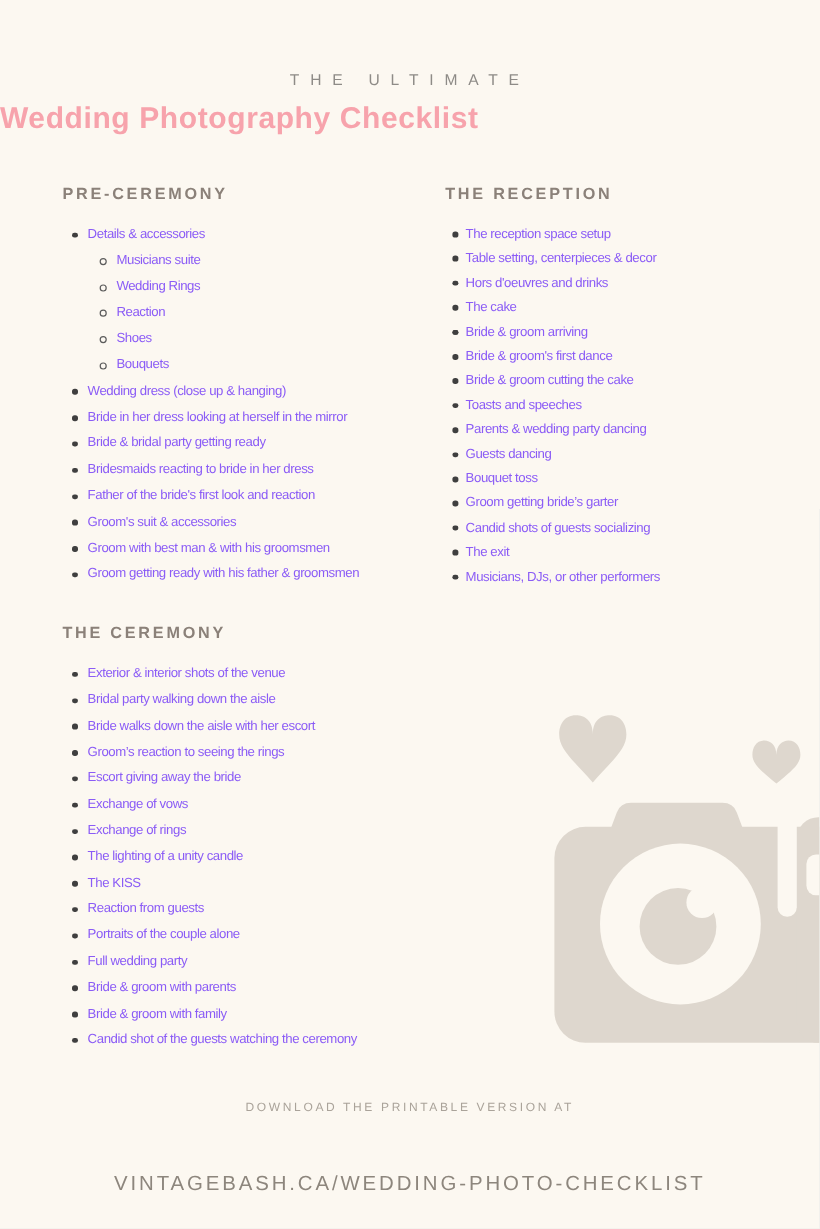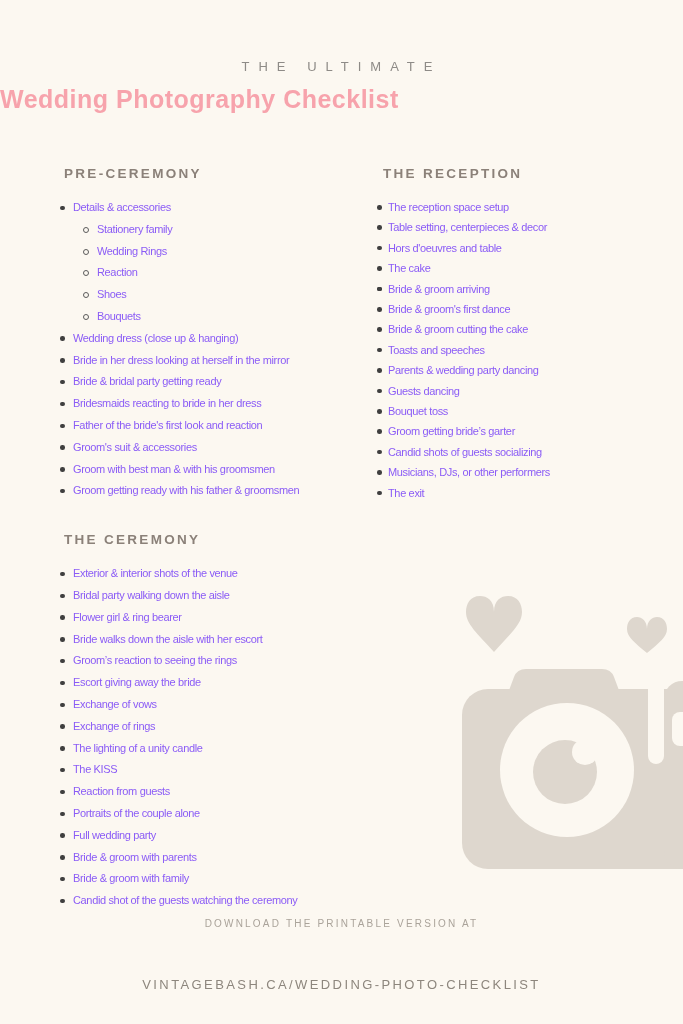--- a/index.html
+++ b/index.html
@@ -15,21 +15,21 @@
   }
   .title {
     position:absolute; top:85px; left:0; width:100%; margin:0;
     text-align:left; font-size:25px; font-weight:bold;
     letter-spacing:0.5px; color:#f7a3ac;
   }
   .col { position:absolute; top:150px; }
   .col-left  { left:48px;  width:312px; }
   .col-right { left:367px; width:300px; }
   .heading {
-    margin:16px; font-size:13.5px; font-weight:bold;
+    margin:4px; font-size:13.5px; font-weight:bold;
     letter-spacing:2.3px; color:#8b8179;
   }
   .section-ceremony { margin-top:30px; }
   ul.list { list-style:none; margin:16px 0 0 0; padding:0; }
   .item {
     position:relative; padding-left:25px;
     font-size:11px; letter-spacing:-0.35px; color:#8b5cf6;
   }
   .col-left  .item { line-height:21.8px; }
   .col-right .item { padding-left:21px; line-height:20.4px; }
@@ -44,21 +44,21 @@
     position:absolute; left:10px; top:8px; width:4px; height:4px;
     border-radius:50%; border:1.3px solid #5c5c5c; background:transparent;
   }
   .decor { position:absolute; left:440px; top:575px; }
   .footer-line1 {
     position:absolute; top:918px; left:0; width:100%; text-align:center;
     font-size:10px; letter-spacing:2.2px; color:#aaa39a;
   }
   .footer-line2 {
     position:absolute; top:977px; left:0; width:100%; text-align:center;
-    font-size:13px; letter-spacing:2.4px; color:#8d867d;
+    font-size:17px; letter-spacing:2.4px; color:#8d867d;
   }
 </style>
 </head>
 <body>
 
 <div class="page">
 
   <div class="eyebrow">THE ULTIMATE</div>
   <h1 class="title">Wedding Photography Checklist</h1>
 
@@ -67,21 +67,21 @@
       <h2 class="heading">PRE-CEREMONY</h2>
       <ul class="list">
 
           <li class="item">
             <span class="dot"></span>
             <span class="txt">Details &amp; accessories</span>
             <ul class="sublist">
 
                 <li class="subitem">
                   <span class="ring"></span>
-                  <span class="txt">Stationery family</span>
+                  <span class="txt">Musicians suite</span>
                 </li>
 
                 <li class="subitem">
                   <span class="ring"></span>
                   <span class="txt">Wedding Rings</span>
                 </li>
 
                 <li class="subitem">
                   <span class="ring"></span>
                   <span class="txt">Reaction</span>
@@ -156,24 +156,20 @@
           <li class="item">
             <span class="dot"></span>
             <span class="txt">Exterior &amp; interior shots of the venue</span>
           </li>
 
           <li class="item">
             <span class="dot"></span>
             <span class="txt">Bridal party walking down the aisle</span>
           </li>
 
-          <li class="item">
-            <span class="dot"></span>
-            <span class="txt">Flower girl &amp; ring bearer</span>
-          </li>
 
           <li class="item">
             <span class="dot"></span>
             <span class="txt">Bride walks down the aisle with her escort</span>
           </li>
 
           <li class="item">
             <span class="dot"></span>
             <span class="txt">Groom’s reaction to seeing the rings</span>
           </li>
@@ -248,21 +244,21 @@
           </li>
 
           <li class="item">
             <span class="dot"></span>
             <span class="txt">Table setting, centerpieces &amp; decor</span>
           </li>
 
 
           <li class="item">
             <span class="dot"></span>
-            <span class="txt">Hors d'oeuvres and table</span>
+            <span class="txt">Hors d'oeuvres and drinks</span>
           </li>
 
           <li class="item">
             <span class="dot"></span>
             <span class="txt">The cake</span>
           </li>
 
           <li class="item">
             <span class="dot"></span>
           </li>
@@ -307,26 +303,26 @@
             <span class="txt">Groom getting bride’s garter</span>
           </li>
 
           <li class="item">
             <span class="dot"></span>
             <span class="txt">Candid shots of guests socializing</span>
           </li>
 
           <li class="item">
             <span class="dot"></span>
+            <span class="txt">The exit</span>
+          </li>
+
+          <li class="item">
+            <span class="dot"></span>
             <span class="txt">Musicians, DJs, or other performers</span>
-          </li>
-
-          <li class="item">
-            <span class="dot"></span>
-            <span class="txt">The exit</span>
           </li>
         </ul>
     </div>
   </div>
 
   <svg class="decor" width="243" height="330" viewBox="440 575 243 330" aria-hidden="true">
     <g fill="#ded7ce">
       <path d="M494 612 C494 600 487 596 480 596 C470 596 466 604 466 612 C466 624 477 633 494 652 C511 633 522 624 522 612 C522 604 518 596 508 596 C501 596 494 600 494 612 Z"></path>
       <path d="M647 629 C647 621 642 617 637 617 C630 617 627 623 627 629 C627 637 635 643 647 653 C659 643 667 637 667 629 C667 623 664 617 657 617 C652 617 647 621 647 629 Z"></path>
       <g>

